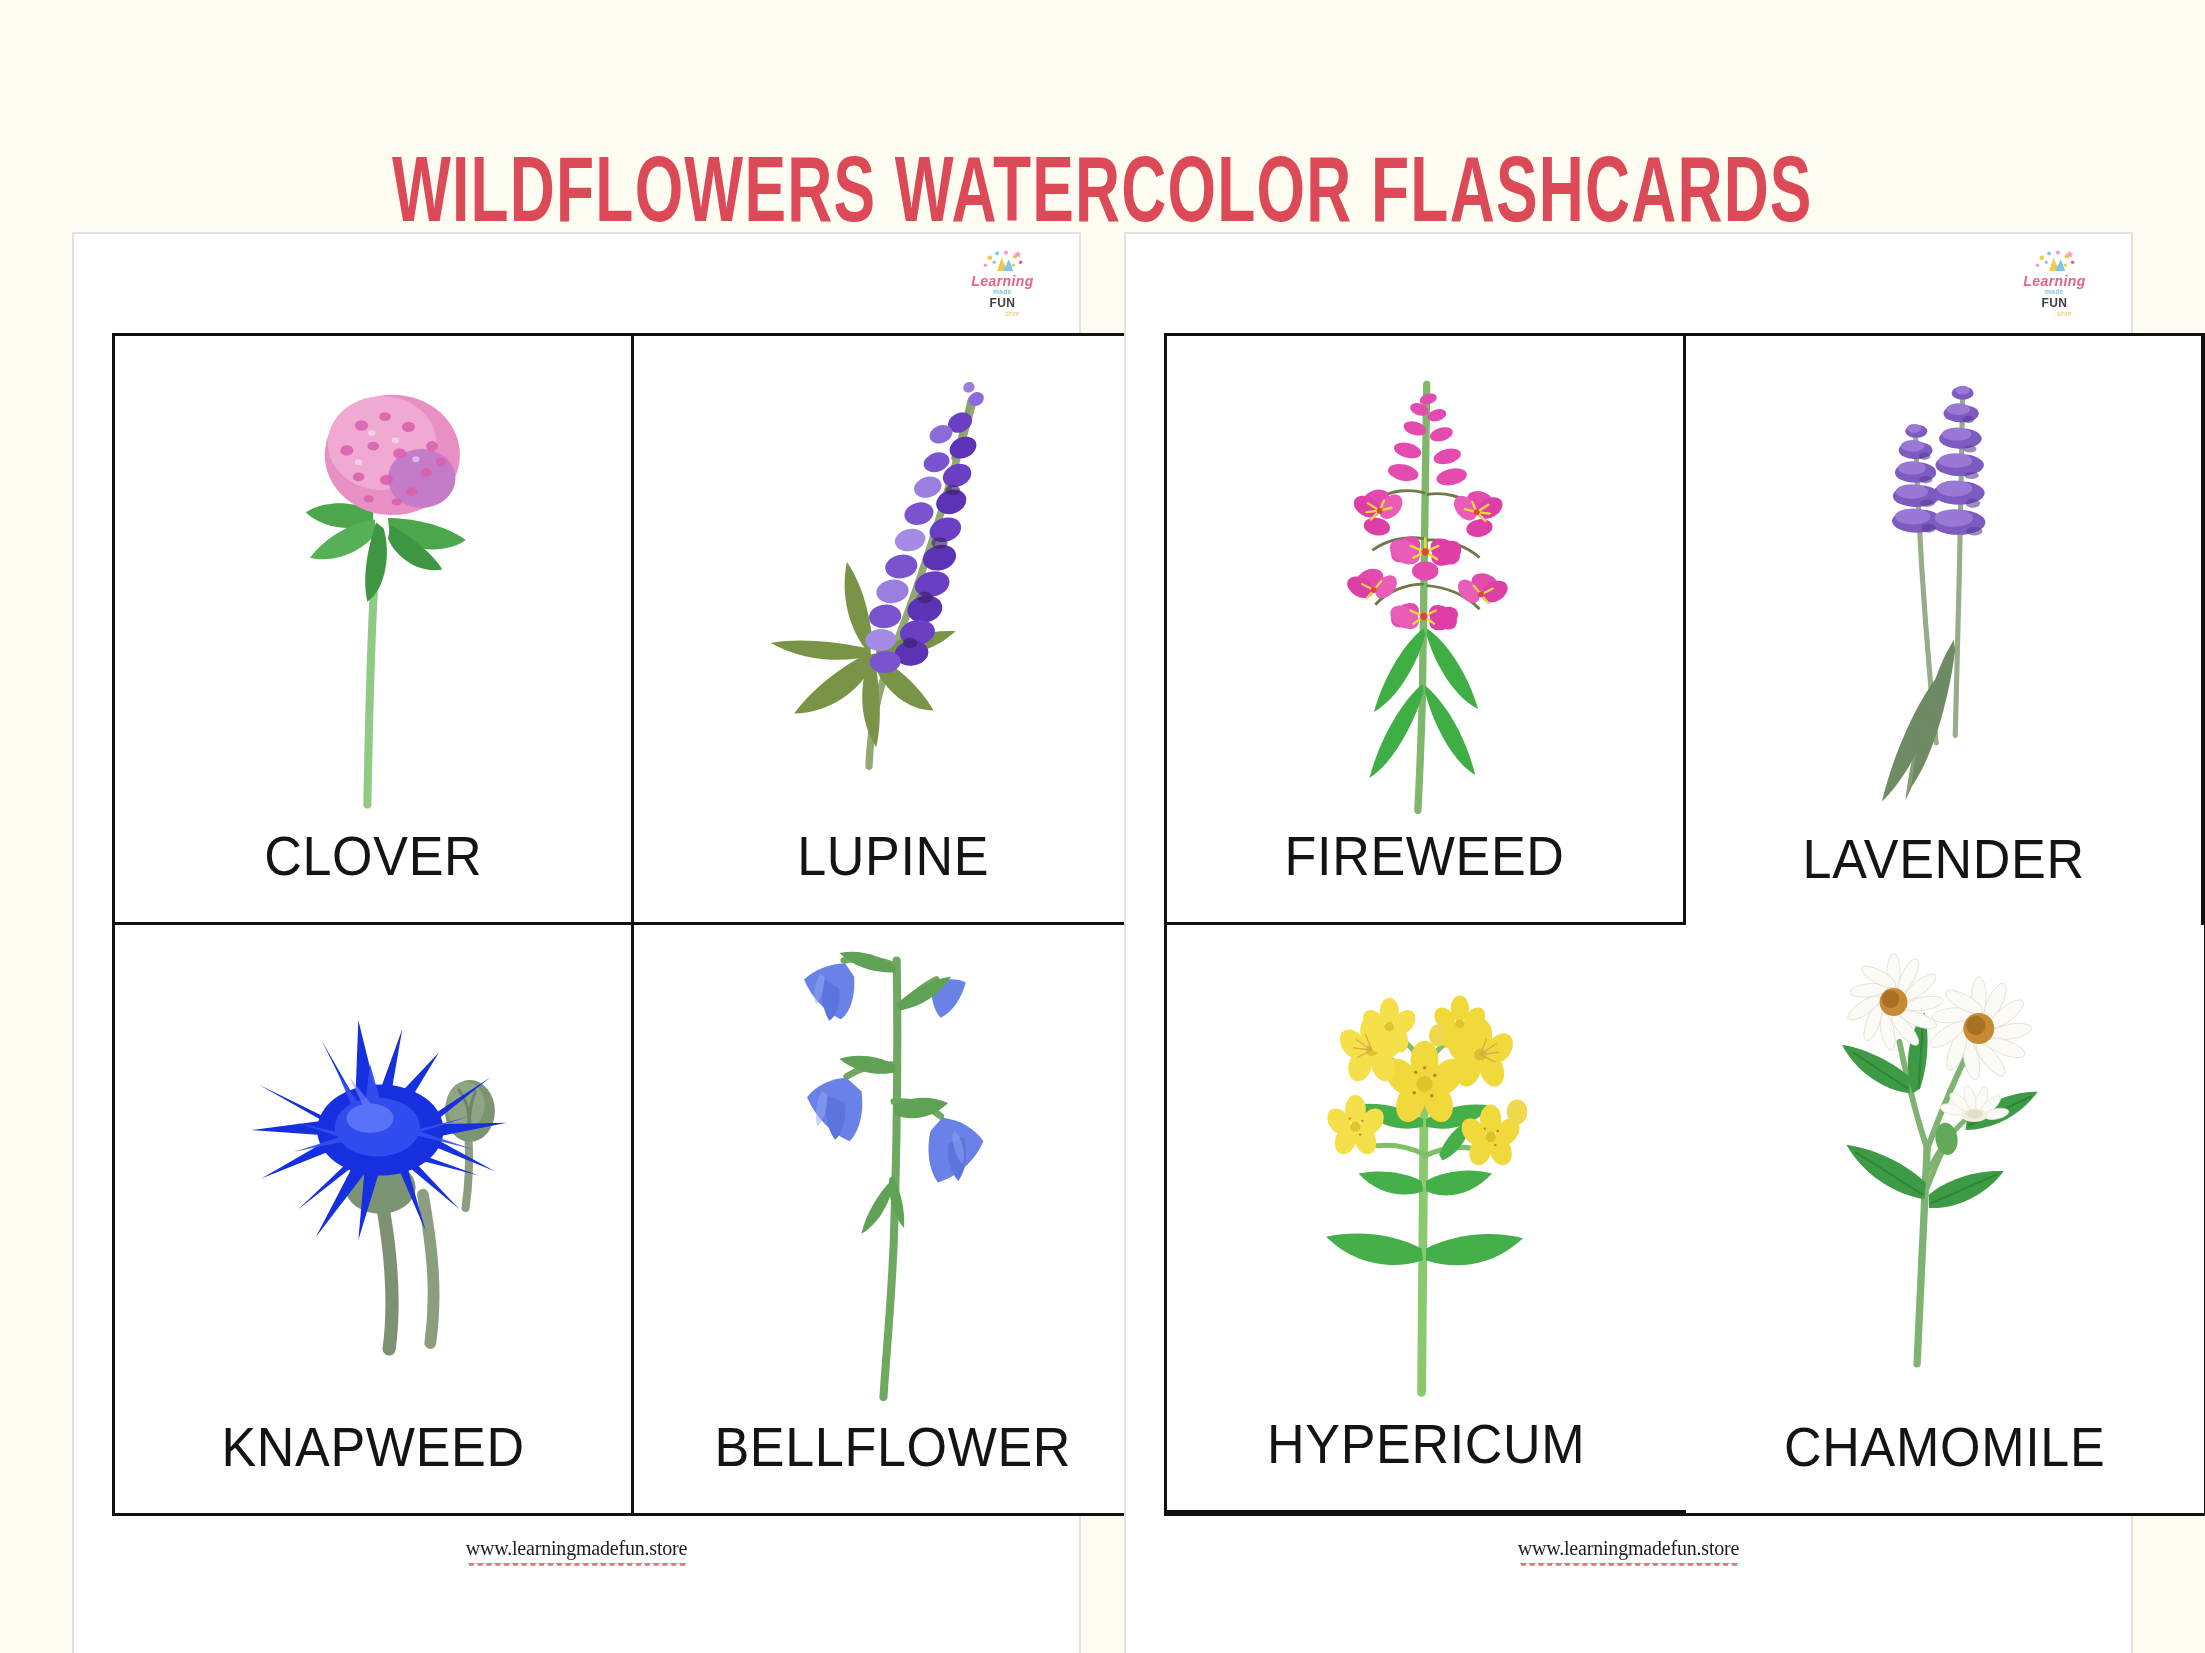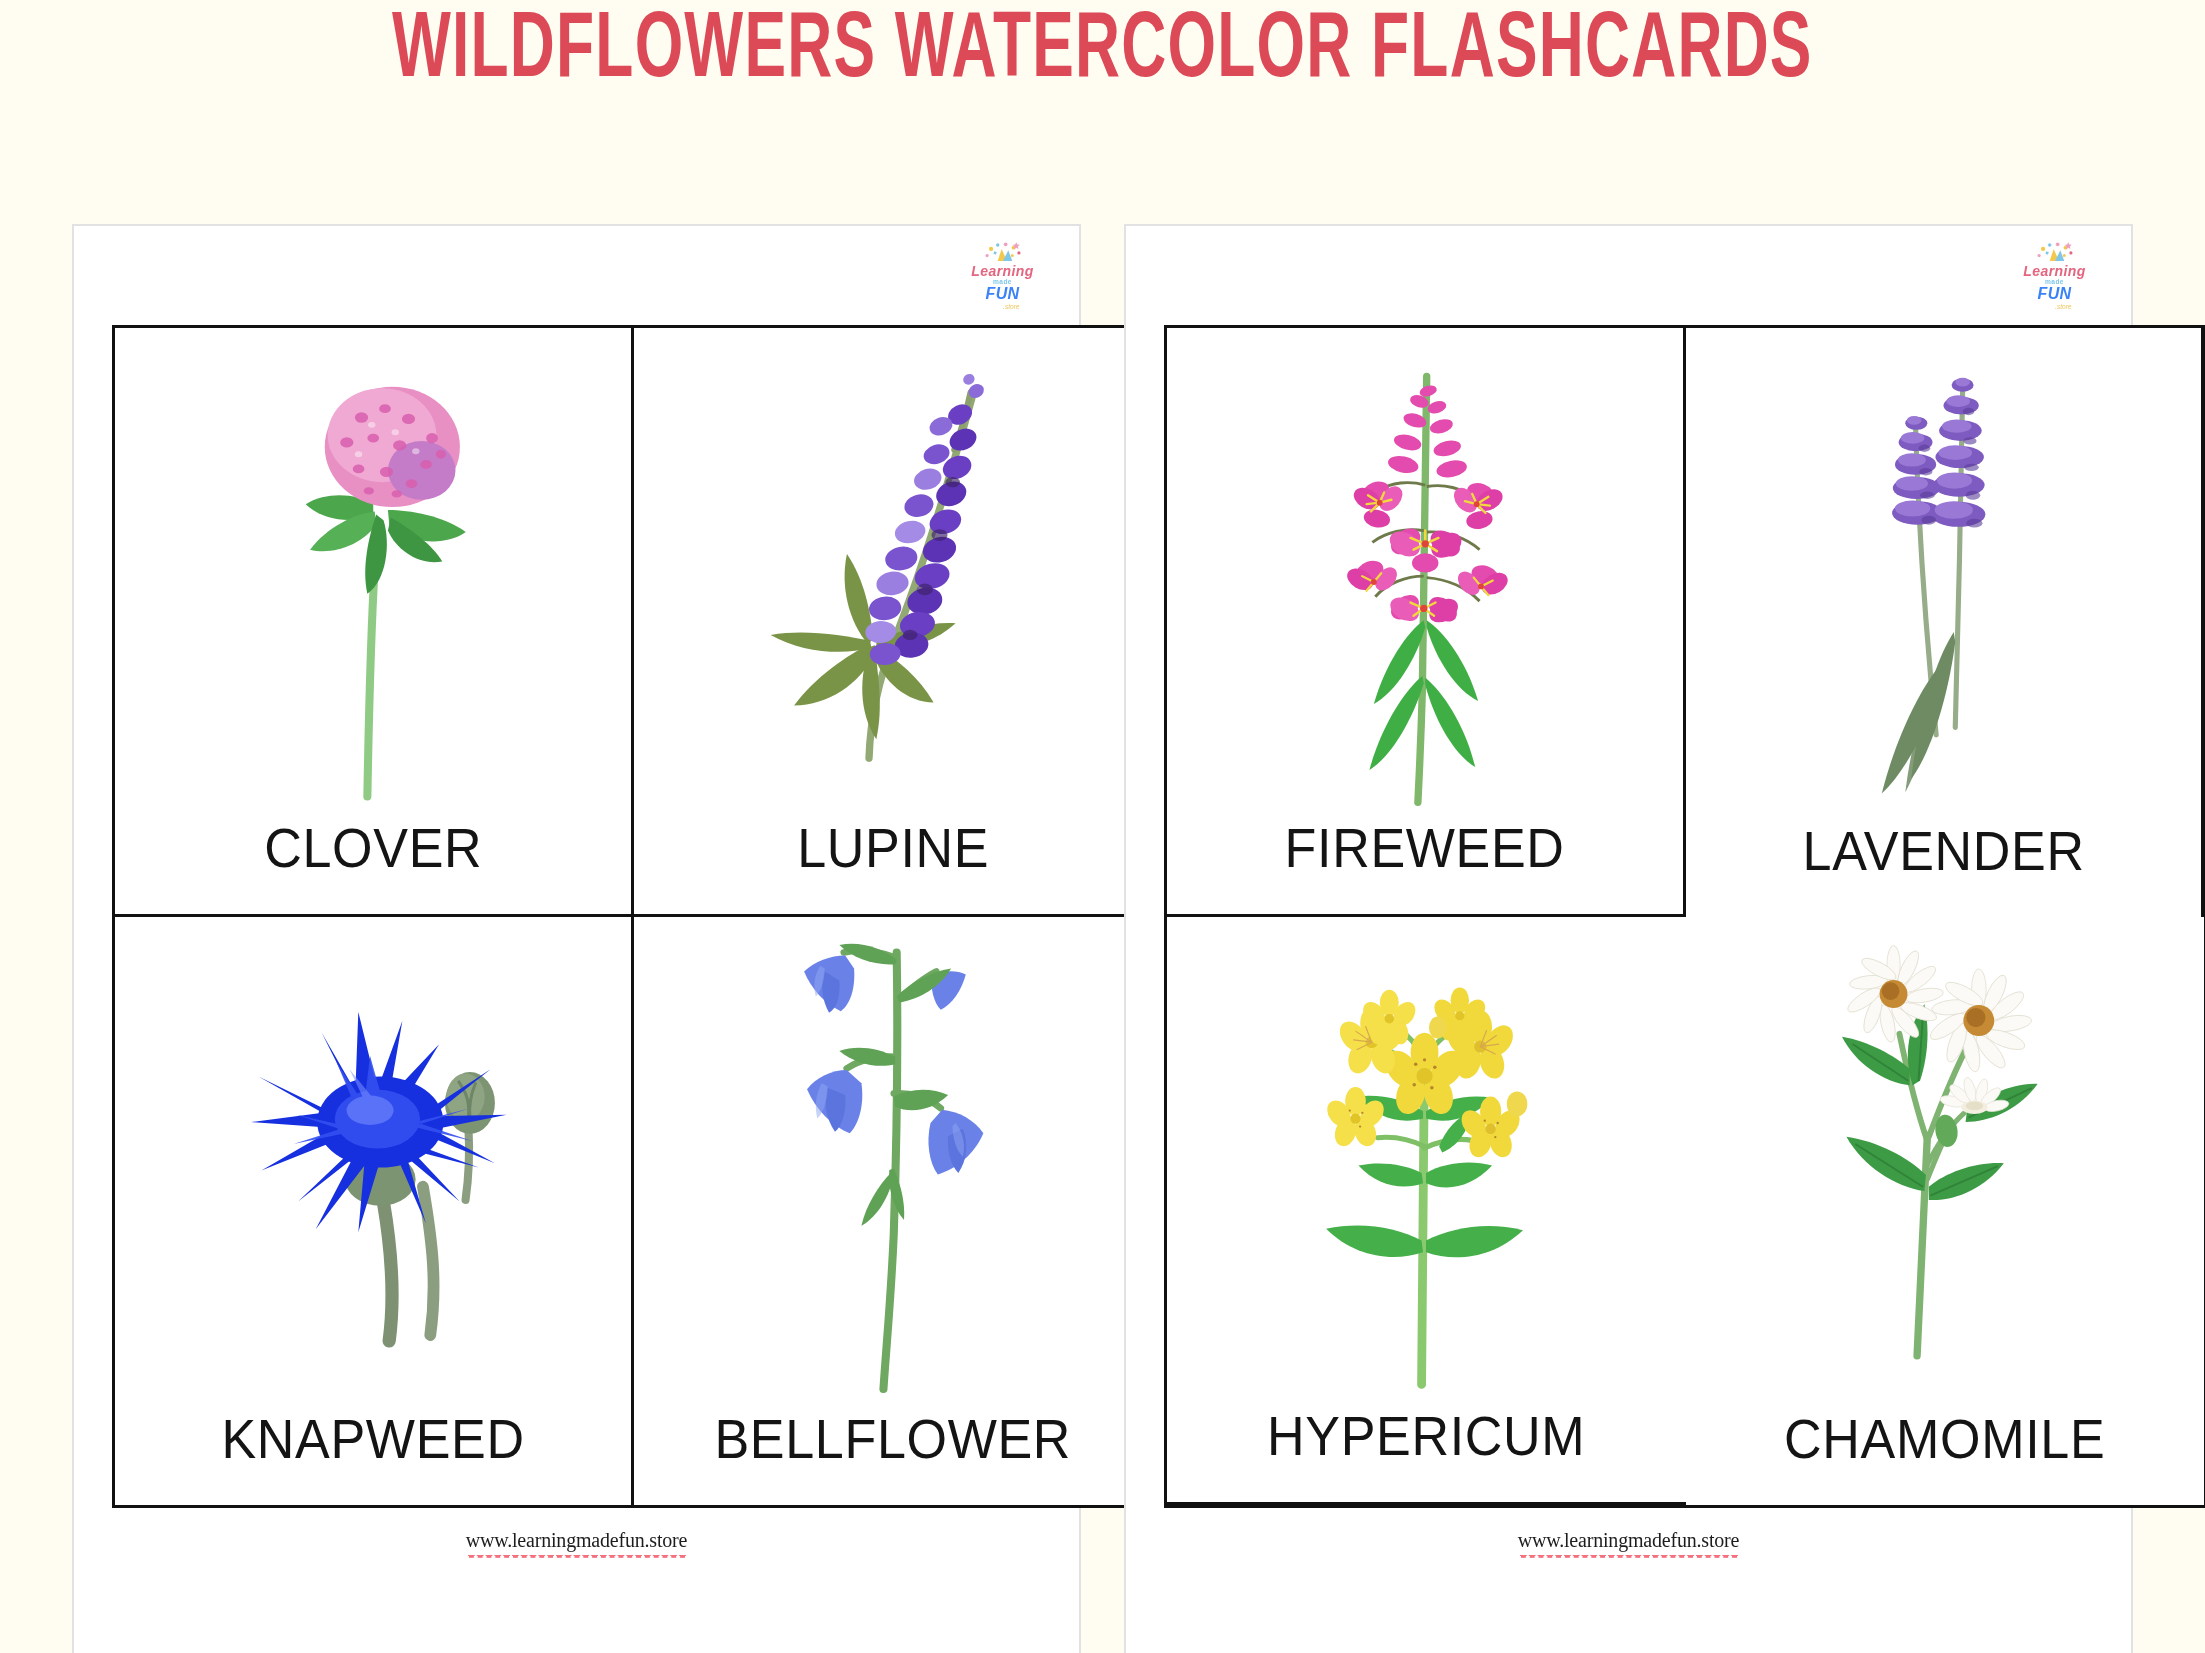--- a/index.html
+++ b/index.html
@@ -13,22 +13,23 @@
   body {
     background: #FFFDF2;
     font-family: "Liberation Sans", sans-serif;
   }
 
   
   .title-bar {
     width: 100%;
     height: 224px;
     display: flex;
-    align-items: flex-start;
+    align-items: flex-end;
     justify-content: center;
+    margin-top: 8px;
   }
   .title {
     color: #DC4A57;
     font-family: "Liberation Sans Narrow", "Liberation Sans", sans-serif;
     font-size: 76px;
     font-weight: 700;
     letter-spacing: 1.5px;
     transform: scaleX(0.82) scaleY(1.22);
     transform-origin: center;
     white-space: nowrap;
@@ -76,24 +77,23 @@
     margin-top: 0.7px;
   }
   .brand-l2 {
     color: #7FC7E8;
     font-size: 6.6px;
     font-weight: 700;
     letter-spacing: 0.4px;
     line-height: 1.3;
   }
   .brand-l3 {
-    color: #3b82f6;
-    font-size: 16px;
+    color: #404040;
+    font-size: 12px;
     font-weight: 700;
-    font-style: italic;
     letter-spacing: 0.4px;
     line-height: 1;
   }
   .brand-l4 {
     color: #F0C75E;
     font-size: 6.6px;
     font-style: italic;
     line-height: 1.4;
     margin-left: 17.6px;
   }

